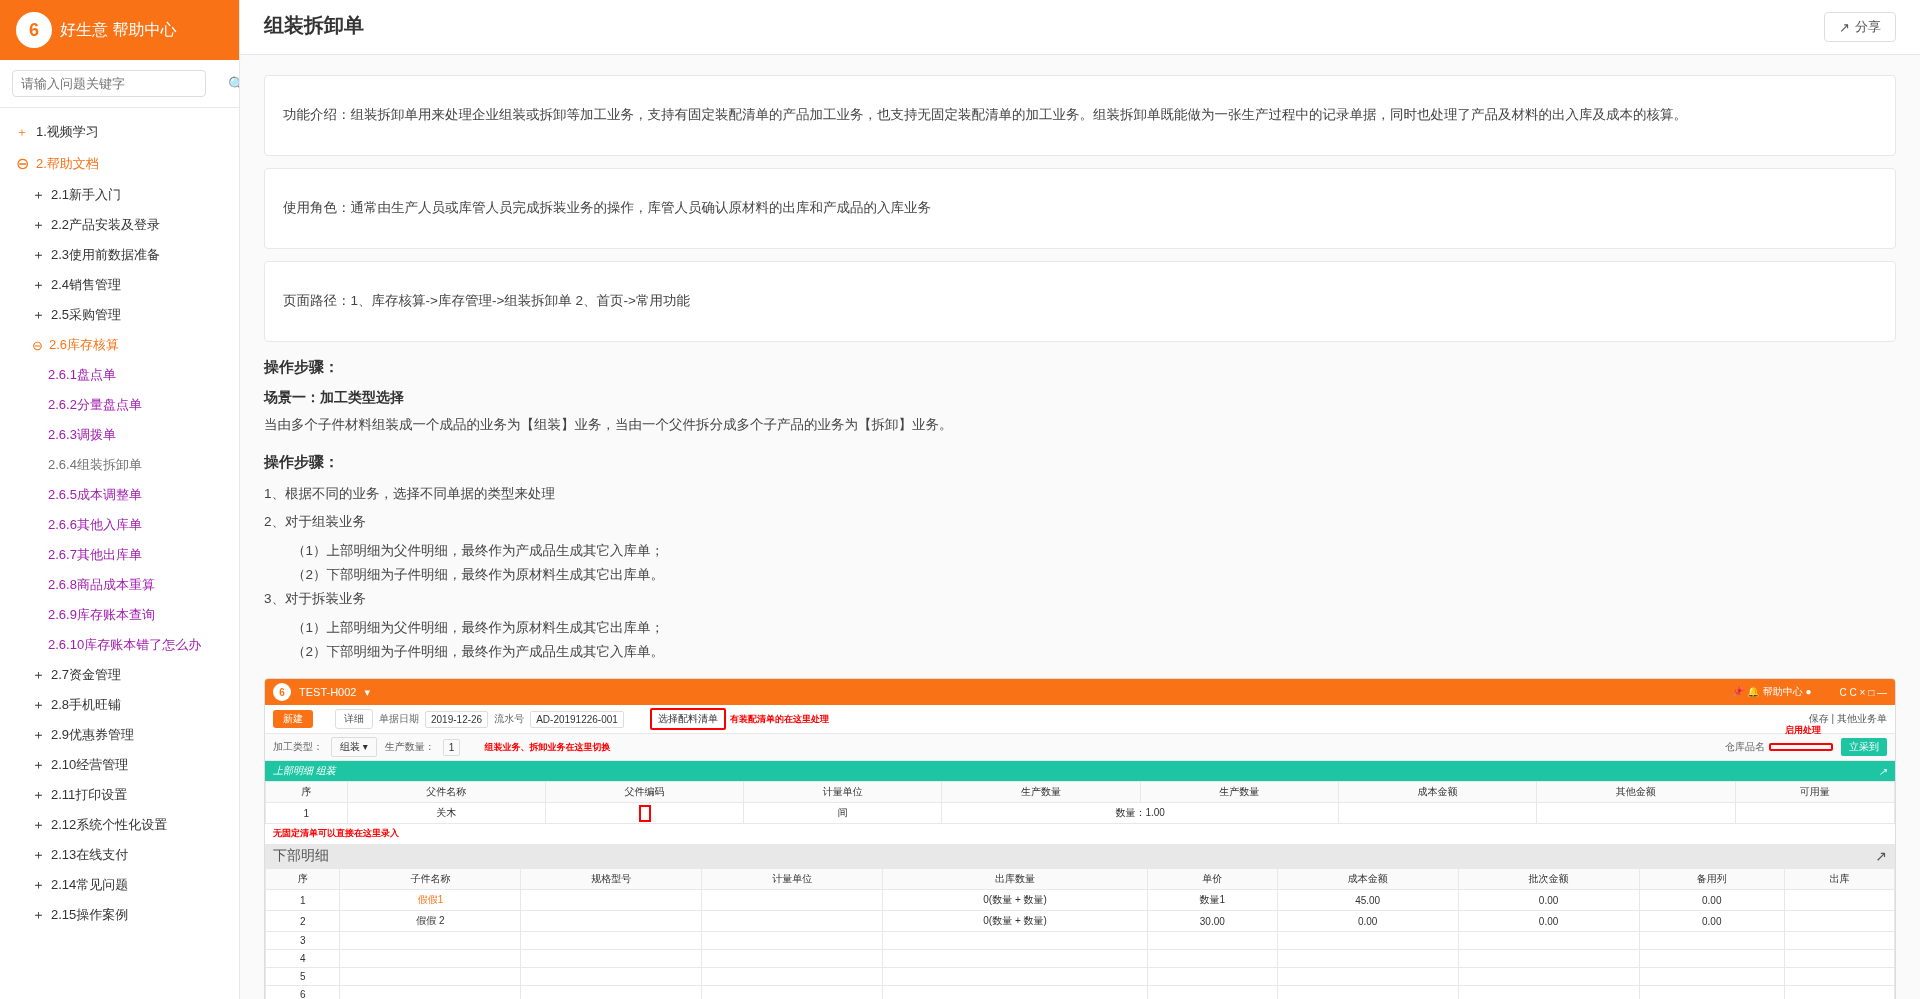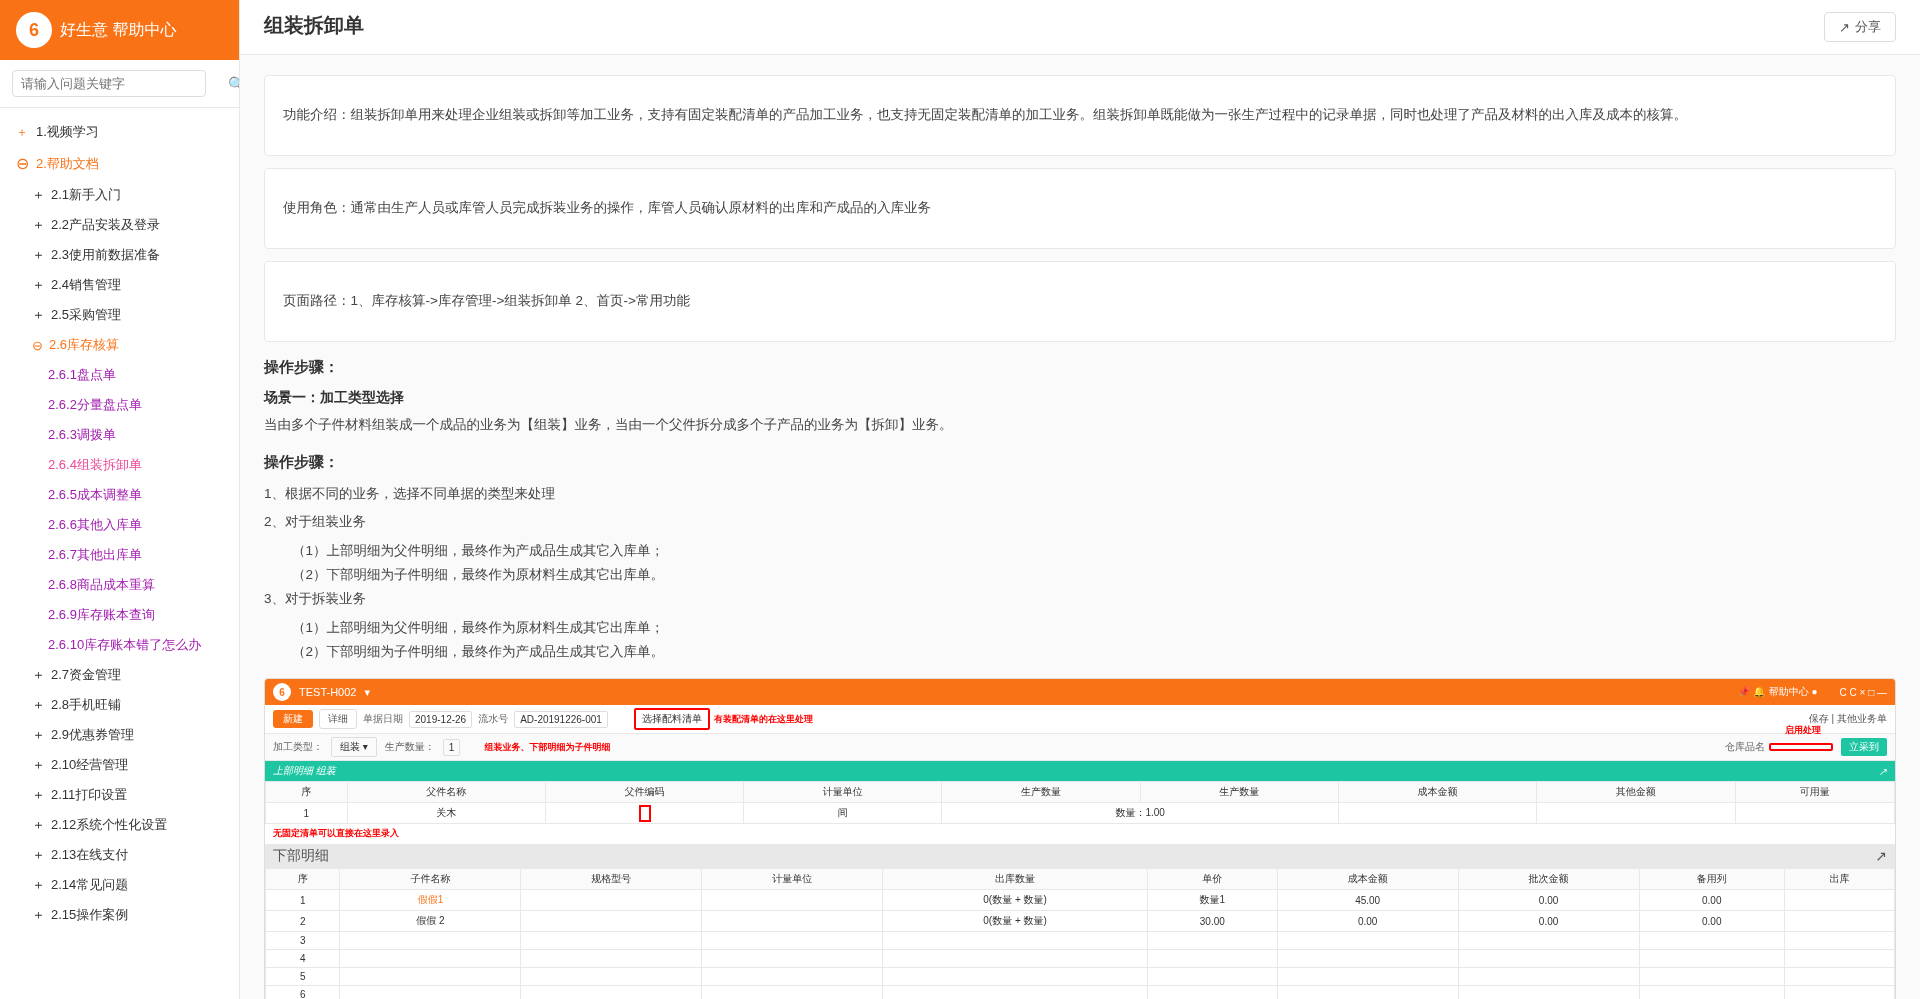--- a/index.html
+++ b/index.html
@@ -278,21 +278,21 @@
         </div>
         <div class="nav-leaf">
           <span>2.6.1盘点单</span>
         </div>
         <div class="nav-leaf">
           <span>2.6.2分量盘点单</span>
         </div>
         <div class="nav-leaf">
           <span>2.6.3调拨单</span>
         </div>
-        <div class="nav-leaf active" style="color:#ec4899;">
+        <div class="nav-leaf active" style="color:#737373;">
           <span>2.6.4组装拆卸单</span>
         </div>
         <div class="nav-leaf">
           <span>2.6.5成本调整单</span>
         </div>
         <div class="nav-leaf">
           <span>2.6.6其他入库单</span>
         </div>
         <div class="nav-leaf">
           <span>2.6.7其他出库单</span>
@@ -392,48 +392,48 @@
 
     <div class="screenshot-container">
       <div class="mock-app" style="position:relative;">
 
         <div class="mock-titlebar" style="display:flex; justify-content:space-between; align-items:center; background:#f97316; padding:4px 8px;">
           <div style="display:flex; align-items:center; gap:8px;">
             <span style="background:#fff; color:#f97316; border-radius:50%; width:18px; height:18px; display:inline-flex; align-items:center; justify-content:center; font-size:10px; font-weight:bold;">6</span>
             <span style="color:#fff; font-size:11px;">TEST-H002</span>
             <span style="color:#fff; font-size:11px;">▾</span>
           </div>
-          <div style="display:flex; align-items:center; gap:22px; color:#fff; font-size:10px;">
+          <div style="display:flex; align-items:center; gap:28px; color:#fff; font-size:10px;">
             <span>📌 🔔 帮助中心 ●</span>
             <span>C C × □ —</span>
           </div>
         </div>
 
         <div style="background:#fff; border-bottom:1px solid #e8e8e8; padding:3px 8px; display:flex; align-items:center; gap:6px;">
           <span style="background:#f97316; color:#fff; padding:2px 10px; border-radius:3px; font-size:10px; cursor:pointer;">新建</span>
-          <span style="border:1px solid #ddd; color:#555; padding:2px 8px; border-radius:3px; font-size:10px; cursor:pointer;">详细</span>
+          <span style="border:1px solid #ddd; color:#555; padding:2px 8px; border-radius:3px; font-size:10px; cursor:pointer;margin-left:16px;">详细</span>
           <span style="font-size:10px; color:#666;">单据日期</span>
           <span style="border:1px solid #ddd; padding:2px 5px; font-size:10px; border-radius:2px;">2019-12-26</span>
           <span style="font-size:10px; color:#666;">流水号</span>
           <span style="border:1px solid #ddd; padding:2px 5px; font-size:10px; border-radius:2px;">AD-20191226-001</span>
 
           <div style="position:relative; margin-left:20px; display:flex; align-items:center; gap:4px;">
             <span style="border:2px solid red; padding:2px 6px; font-size:10px; border-radius:2px;">选择配料清单</span>
             <span style="color:red; font-size:9px; font-weight:bold; white-space:nowrap;">有装配清单的在这里处理</span>
           </div>
           <span style="font-size:10px; color:#555; margin-left:auto;">保存 | 其他业务单</span>
         </div>
 
         <div style="background:#fafafa; border-bottom:1px solid #e8e8e8; padding:3px 8px; display:flex; align-items:center; gap:8px; position:relative;">
           <span style="font-size:10px; color:#666;">加工类型：</span>
           <span style="border:1px solid #ddd; padding:2px 8px; font-size:10px; border-radius:2px; cursor:pointer;">组装 ▾</span>
           <span style="font-size:10px; color:#666;">生产数量：</span>
           <span style="border:1px solid #ddd; padding:2px 5px; font-size:10px; border-radius:2px;">1</span>
 
-          <span style="color:red; font-size:9px; font-weight:bold; margin-left:16px; white-space:nowrap;">组装业务、下部明细为子件明细</span>
+          <span style="color:red; font-size:9px; font-weight:bold; margin-left:16px; white-space:nowrap;">组装业务、拆卸业务在这里切换</span>
 
           <div style="margin-left:auto; display:flex; align-items:center; gap:4px; position:relative;">
             <span style="font-size:10px; color:#666;">仓库品名</span>
             <span style="border:2px solid red; padding:2px 30px; font-size:10px; border-radius:2px;"></span>
             <span style="background:#1dc5a3; color:#fff; padding:2px 8px; font-size:10px; border-radius:2px; cursor:pointer; margin-left:4px;">立采到</span>
             <span style="color:red; font-size:9px; font-weight:bold; position:absolute; top:-14px; left:60px; white-space:nowrap;">启用处理</span>
           </div>
         </div>
 
         <div style="background:#1dc5a3; color:#fff; padding:3px 8px; font-size:10px; display:flex; align-items:center; justify-content:space-between;font-style:italic;">

